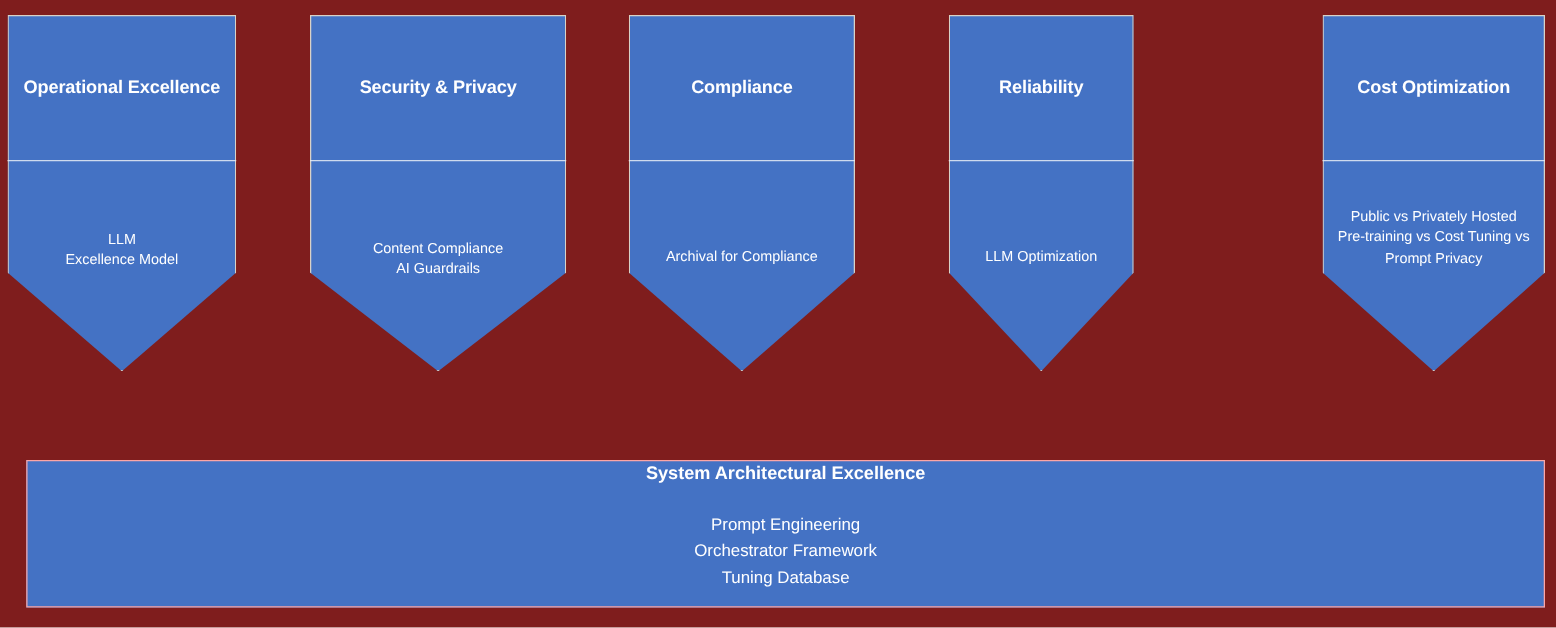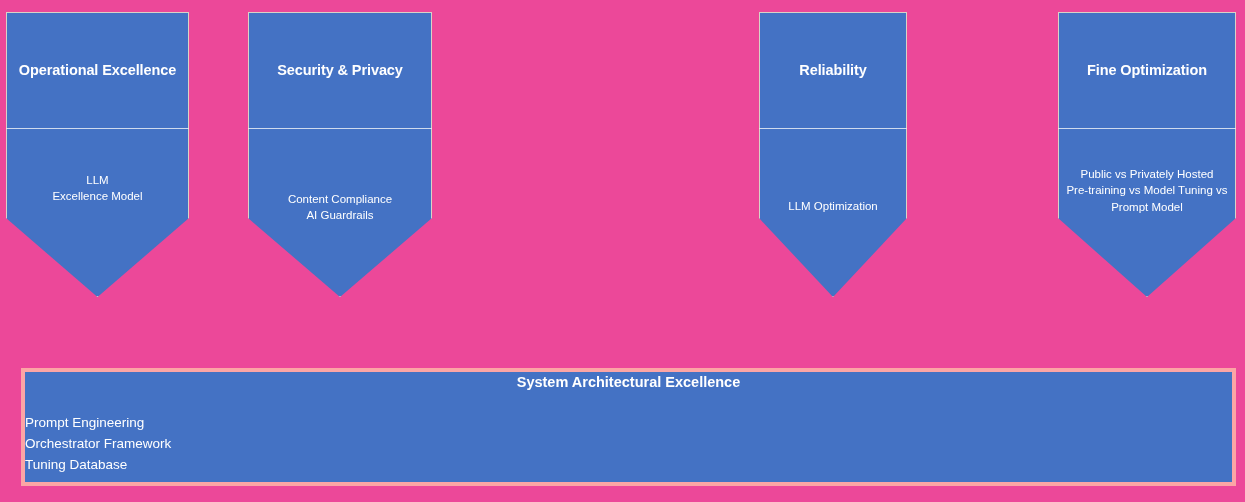--- a/index.html
+++ b/index.html
@@ -9,21 +9,21 @@
     background: #ffffff;
   }
   body {
     font-family: "Liberation Sans", sans-serif;
     -webkit-font-smoothing: antialiased;
   }
   #canvas {
     position: relative;
     width: 1245px;
     height: 502px;
-    background: #ec4899;
+    background: #7f1d1d;
     overflow: hidden;
   }
 
   
   .pillar {
     position: absolute;
     top: 12px;
     height: 285px;
   }
   .pillar-shape {
@@ -65,50 +65,51 @@
     color: #ffffff;
     font-size: 11.5px;
     font-weight: normal;
     line-height: 1.42;
   }
   .pillar-items .line { display: block; }
 
   
   .items-1 { top: 186px; }
   .items-2 { top: 179px; }
-  .items-3 { top: 160px; }
+  .items-3 { top: 172px; }
   .items-5 { top: 154px; }
 
   
   #foundation {
     position: absolute;
     left: 21px;
     top: 368px;
     width: 1215px;
     height: 118px;
     background: #4472C4;
-    border: 4px solid #fca5a5;
+    border: 1px solid #fca5a5;
     box-sizing: border-box;
   }
   .foundation-title {
     position: absolute;
     left: 0;
     right: 0;
     top: 2px;
     text-align: center;
     color: #ffffff;
     font-size: 14.5px;
     font-weight: bold;
     line-height: 1.2;
   }
   .foundation-items {
     position: absolute;
     left: 0;
     right: 0;
     top: 41px;
+    text-align: center;
     color: #ffffff;
     font-size: 13.5px;
     font-weight: normal;
     line-height: 1.55;
   }
   .foundation-items .line { display: block; }
 </style>
 </head>
 <body>
 
@@ -117,48 +118,56 @@
   <div class="pillar" style="left:6px; width:183px;">
     <div class="pillar-shape"></div>
     <div class="pillar-divider"></div>
     <div class="pillar-title">Operational Excellence</div>
     <div class="pillar-items items-3">
       <span class="line">LLM</span>
       <span class="line">Excellence Model</span>
     </div>
   </div>
 
-  <div class="pillar" style="left:248px; width:184px;">
+  <div class="pillar" style="left:248px; width:205px;">
     <div class="pillar-shape"></div>
     <div class="pillar-divider"></div>
     <div class="pillar-title">Security &amp; Privacy</div>
     <div class="pillar-items items-2">
       <span class="line">Content Compliance</span>
       <span class="line">AI Guardrails</span>
     </div>
   </div>
 
+  <div class="pillar" style="left:503px; width:181px;">
+    <div class="pillar-shape"></div>
+    <div class="pillar-divider"></div>
+    <div class="pillar-title">Compliance</div>
+    <div class="pillar-items items-1">
+      <span class="line">Archival for Compliance</span>
+    </div>
+  </div>
 
   <div class="pillar" style="left:759px; width:148px;">
     <div class="pillar-shape"></div>
     <div class="pillar-divider"></div>
     <div class="pillar-title">Reliability</div>
     <div class="pillar-items items-1">
       <span class="line">LLM Optimization</span>
     </div>
   </div>
 
   <div class="pillar" style="left:1058px; width:178px;">
     <div class="pillar-shape"></div>
     <div class="pillar-divider"></div>
-    <div class="pillar-title">Fine Optimization</div>
+    <div class="pillar-title">Cost Optimization</div>
     <div class="pillar-items items-5">
       <span class="line">Public vs Privately Hosted</span>
-      <span class="line">Pre-training vs Model Tuning vs</span>
-      <span class="line">Prompt Model</span>
+      <span class="line">Pre-training vs Cost Tuning vs</span>
+      <span class="line">Prompt Privacy</span>
     </div>
   </div>
 
   <div id="foundation">
     <div class="foundation-title">System Architectural Excellence</div>
     <div class="foundation-items">
       <span class="line">Prompt Engineering</span>
       <span class="line">Orchestrator Framework</span>
       <span class="line">Tuning Database</span>
     </div>

